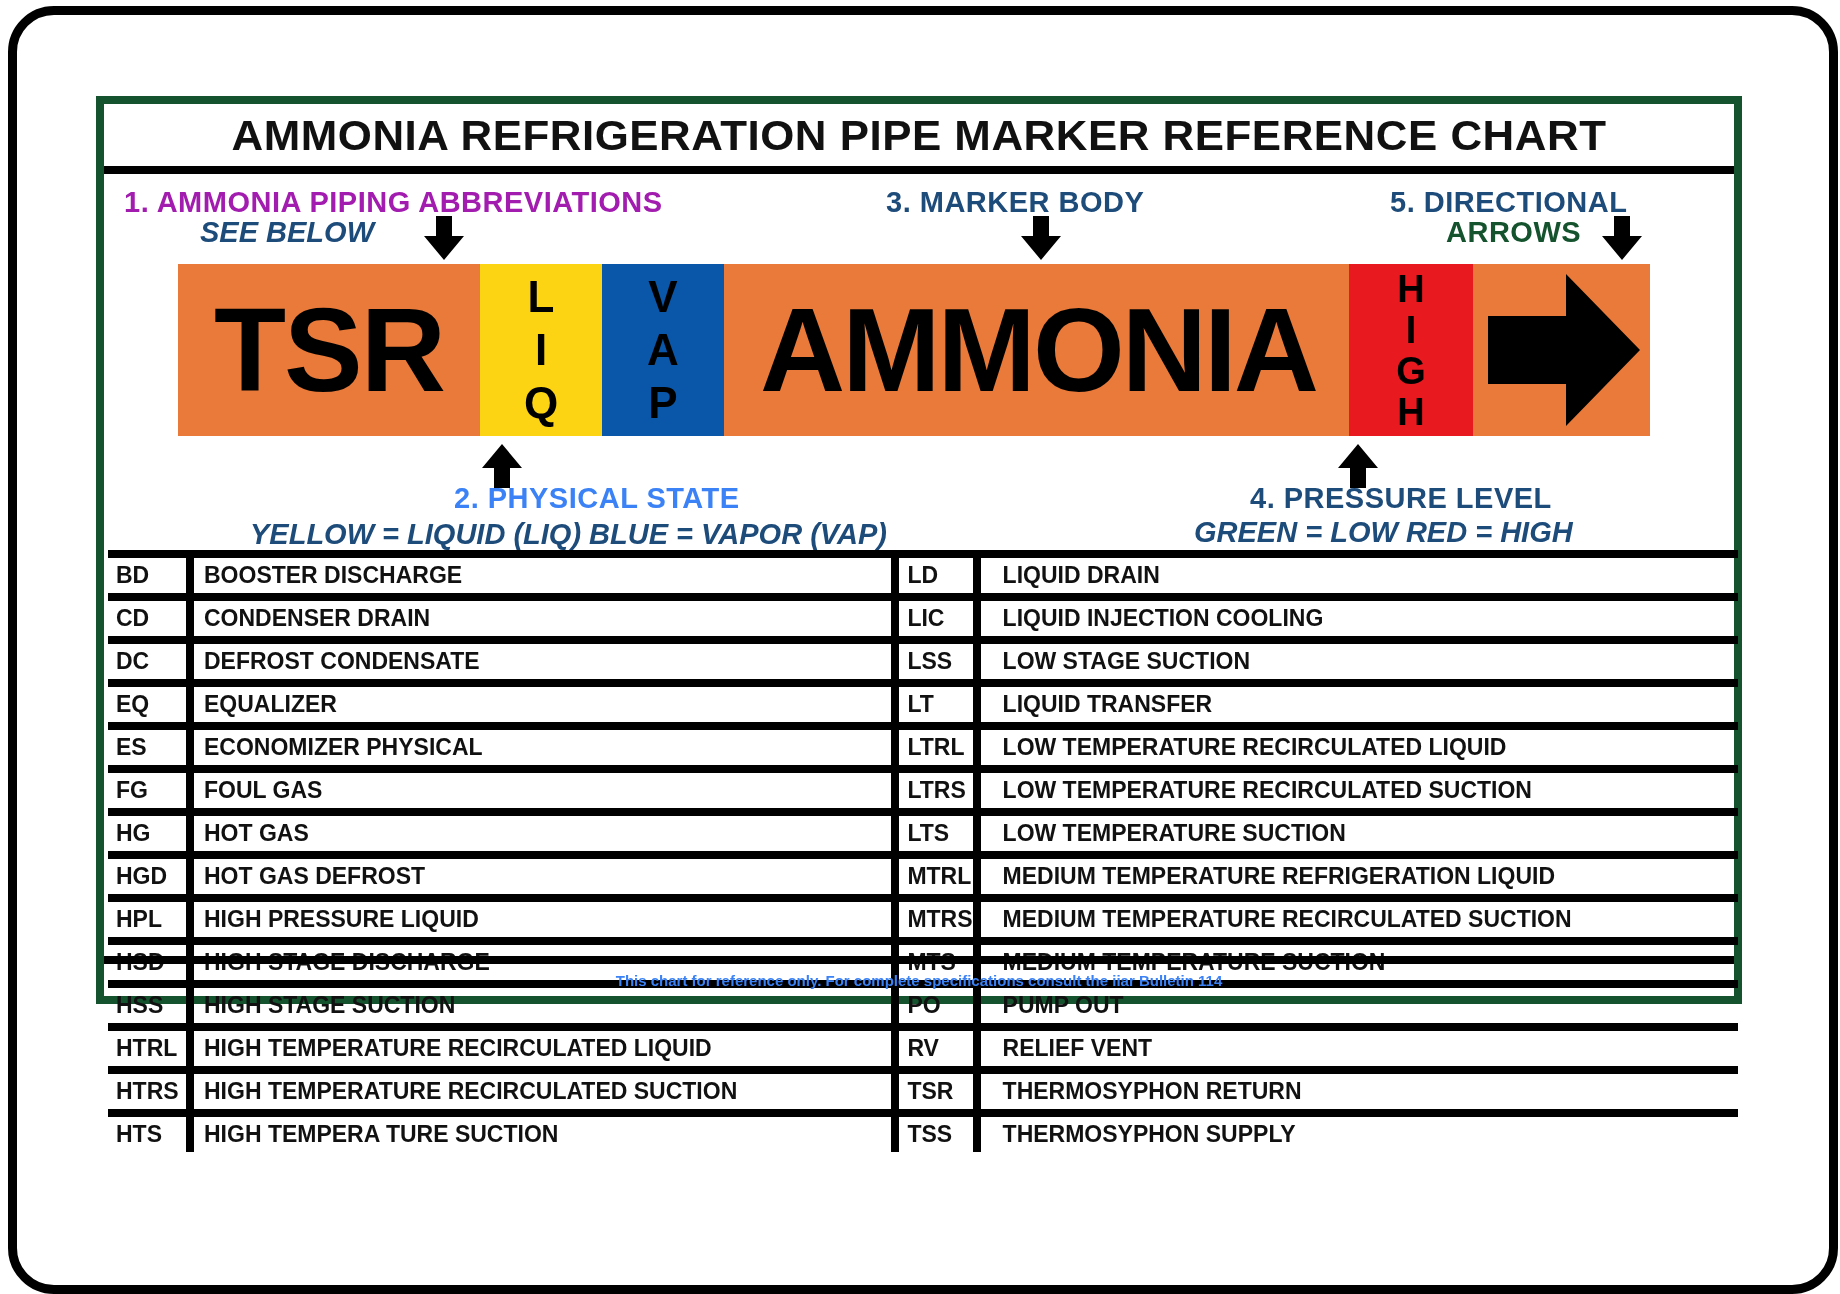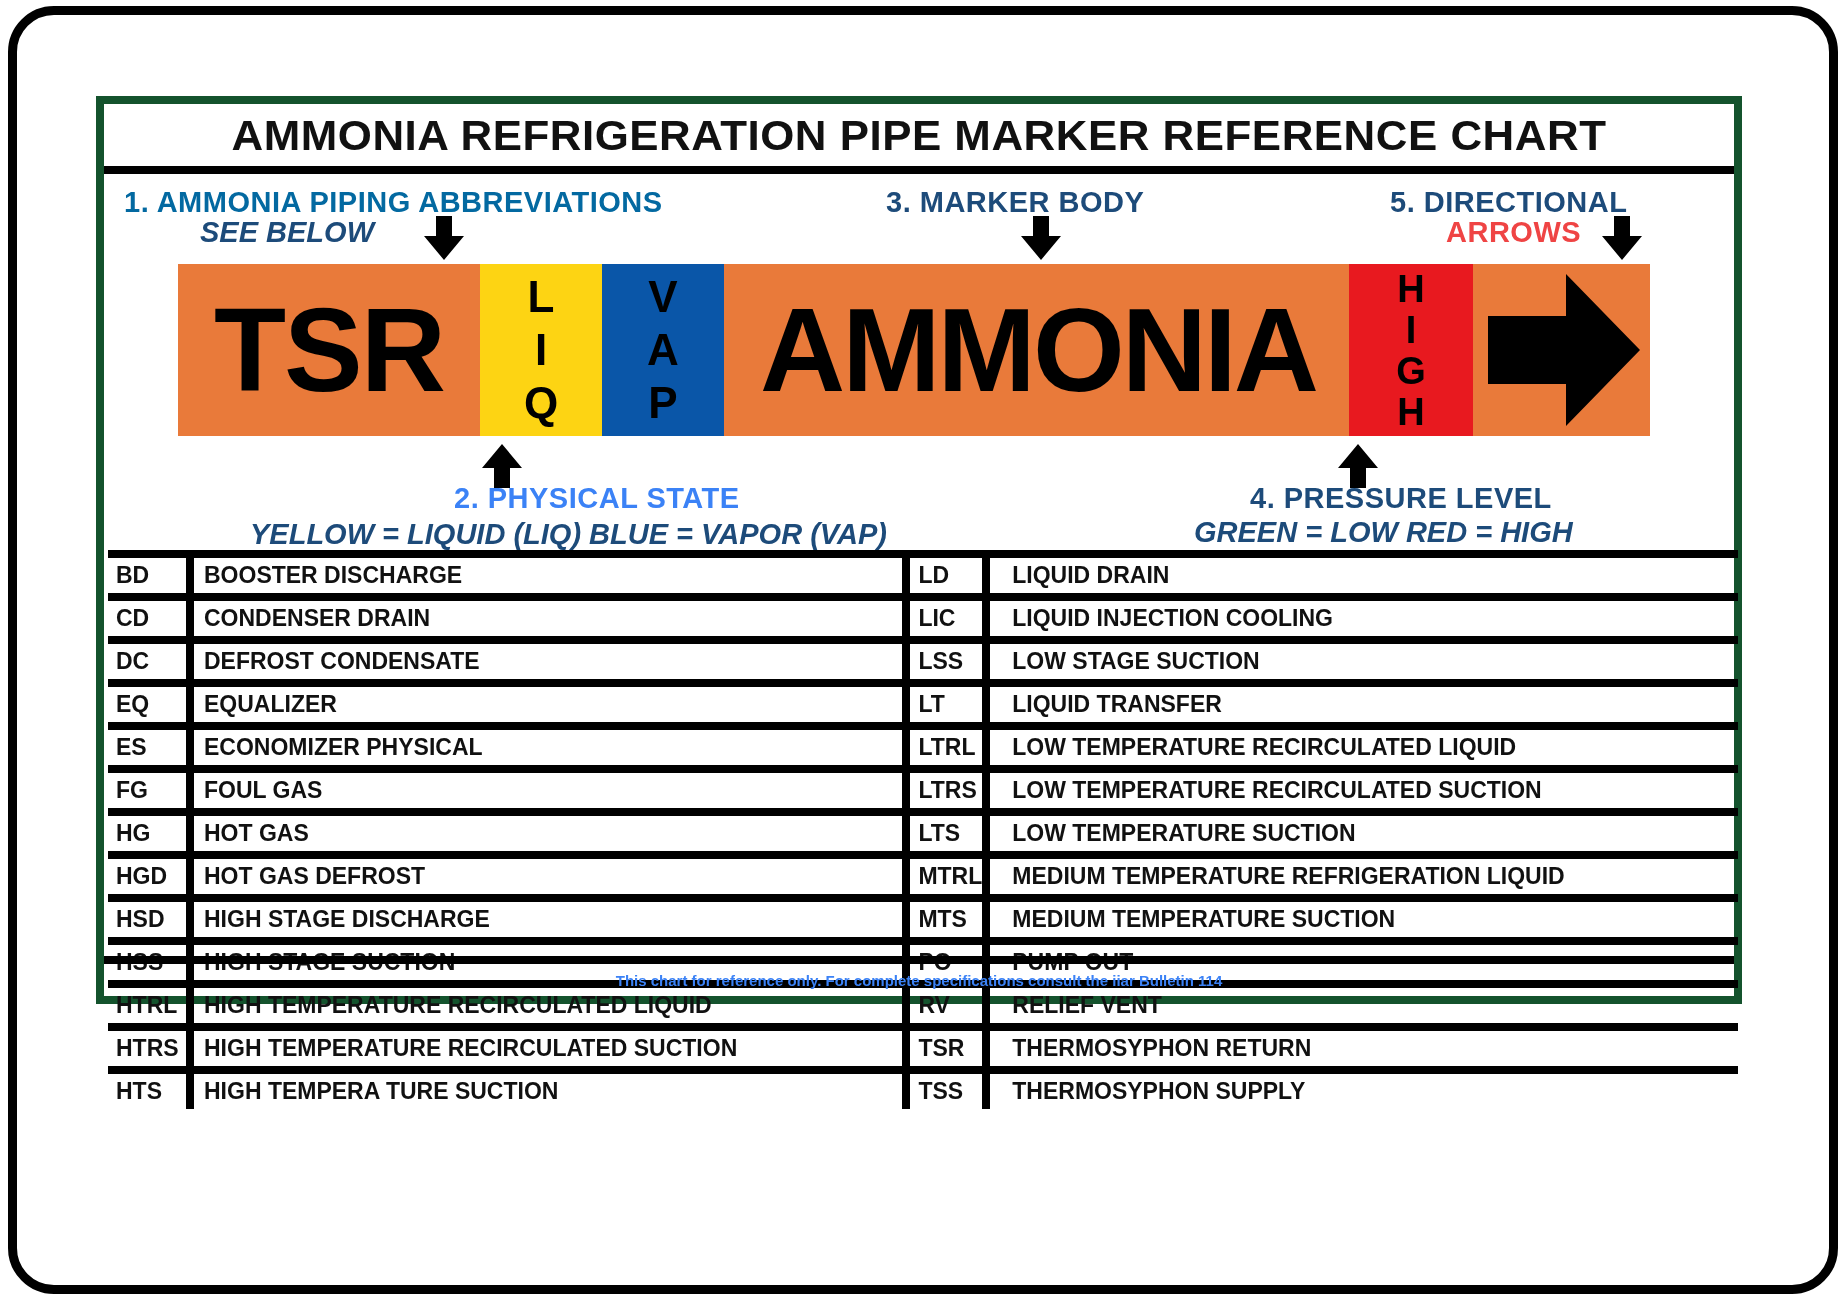--- a/index.html
+++ b/index.html
@@ -34,33 +34,33 @@
 <body>
 
 <div class="outer-frame"></div>
 
 <div class="chart-box">
 
   <div class="title-row">
     <span>AMMONIA REFRIGERATION PIPE MARKER REFERENCE CHART</span>
   </div>
 
-  <div class="label upright" style="left: 20px; top: 82px; color: #0369a1;">1. AMMONIA PIPING ABBREVIATIONS</div>
+  <div class="label upright" style="left: 20px; top: 82px; color: #a21caf;">1. AMMONIA PIPING ABBREVIATIONS</div>
   <div class="label italic" style="left: 96px; top: 112px; color: rgb(29, 75, 122); text-align: center;">SEE BELOW</div>
   <svg class="arrow-down" style="left:320px; top:112px;" viewBox="0 0 40 44">
       <polygon points="12,0 28,0 28,20 40,20 20,44 0,20 12,20" fill="#000"></polygon>
     </svg>
 
   <div class="label upright" style="left: 782px; top: 82px; color: rgb(29, 75, 122);">3. MARKER BODY</div>
   <svg class="arrow-down" style="left:917px; top:112px;" viewBox="0 0 40 44">
       <polygon points="12,0 28,0 28,20 40,20 20,44 0,20 12,20" fill="#000"></polygon>
     </svg>
 
   <div class="label upright" style="left: 1286px; top: 82px; color: rgb(29, 75, 122);">5. DIRECTIONAL</div>
-  <div class="label upright" style="left: 1342px; top: 112px; color: #ef4444; text-align: center;">ARROWS</div>
+  <div class="label upright" style="left: 1342px; top: 112px; color: #14532d; text-align: center;">ARROWS</div>
   <svg class="arrow-down" style="left:1498px; top:112px;" viewBox="0 0 40 44">
       <polygon points="12,0 28,0 28,20 40,20 20,44 0,20 12,20" fill="#000"></polygon>
     </svg>
 
   <div class="marker" style="background: rgb(233, 122, 58);">
     <div class="marker-abbr">TSR</div>
     <div class="seg seg-yellow" style="background: rgb(253, 212, 19);">
       <span>L</span>
       <span>I</span>
       <span>Q</span>
@@ -138,20 +138,26 @@
         <td class="abbr2">LTS</td>
         <td class="desc2">LOW TEMPERATURE SUCTION</td>
       </tr>
       <tr>
         <td class="abbr">HGD</td>
         <td class="desc sep">HOT GAS DEFROST</td>
         <td class="abbr2">MTRL</td>
         <td class="desc2">MEDIUM TEMPERATURE REFRIGERATION LIQUID</td>
       </tr>
       <tr>
+        <td class="abbr">HPL</td>
+        <td class="desc sep">HIGH PRESSURE LIQUID</td>
+        <td class="abbr2">MTRS</td>
+        <td class="desc2">MEDIUM TEMPERATURE RECIRCULATED SUCTION</td>
+      </tr>
+      <tr>
         <td class="abbr">HSD</td>
         <td class="desc sep">HIGH STAGE DISCHARGE</td>
         <td class="abbr2">MTS</td>
         <td class="desc2">MEDIUM TEMPERATURE SUCTION</td>
       </tr>
       <tr>
         <td class="abbr">HSS</td>
         <td class="desc sep">HIGH STAGE SUCTION</td>
         <td class="abbr2">PO</td>
         <td class="desc2">PUMP OUT</td>

